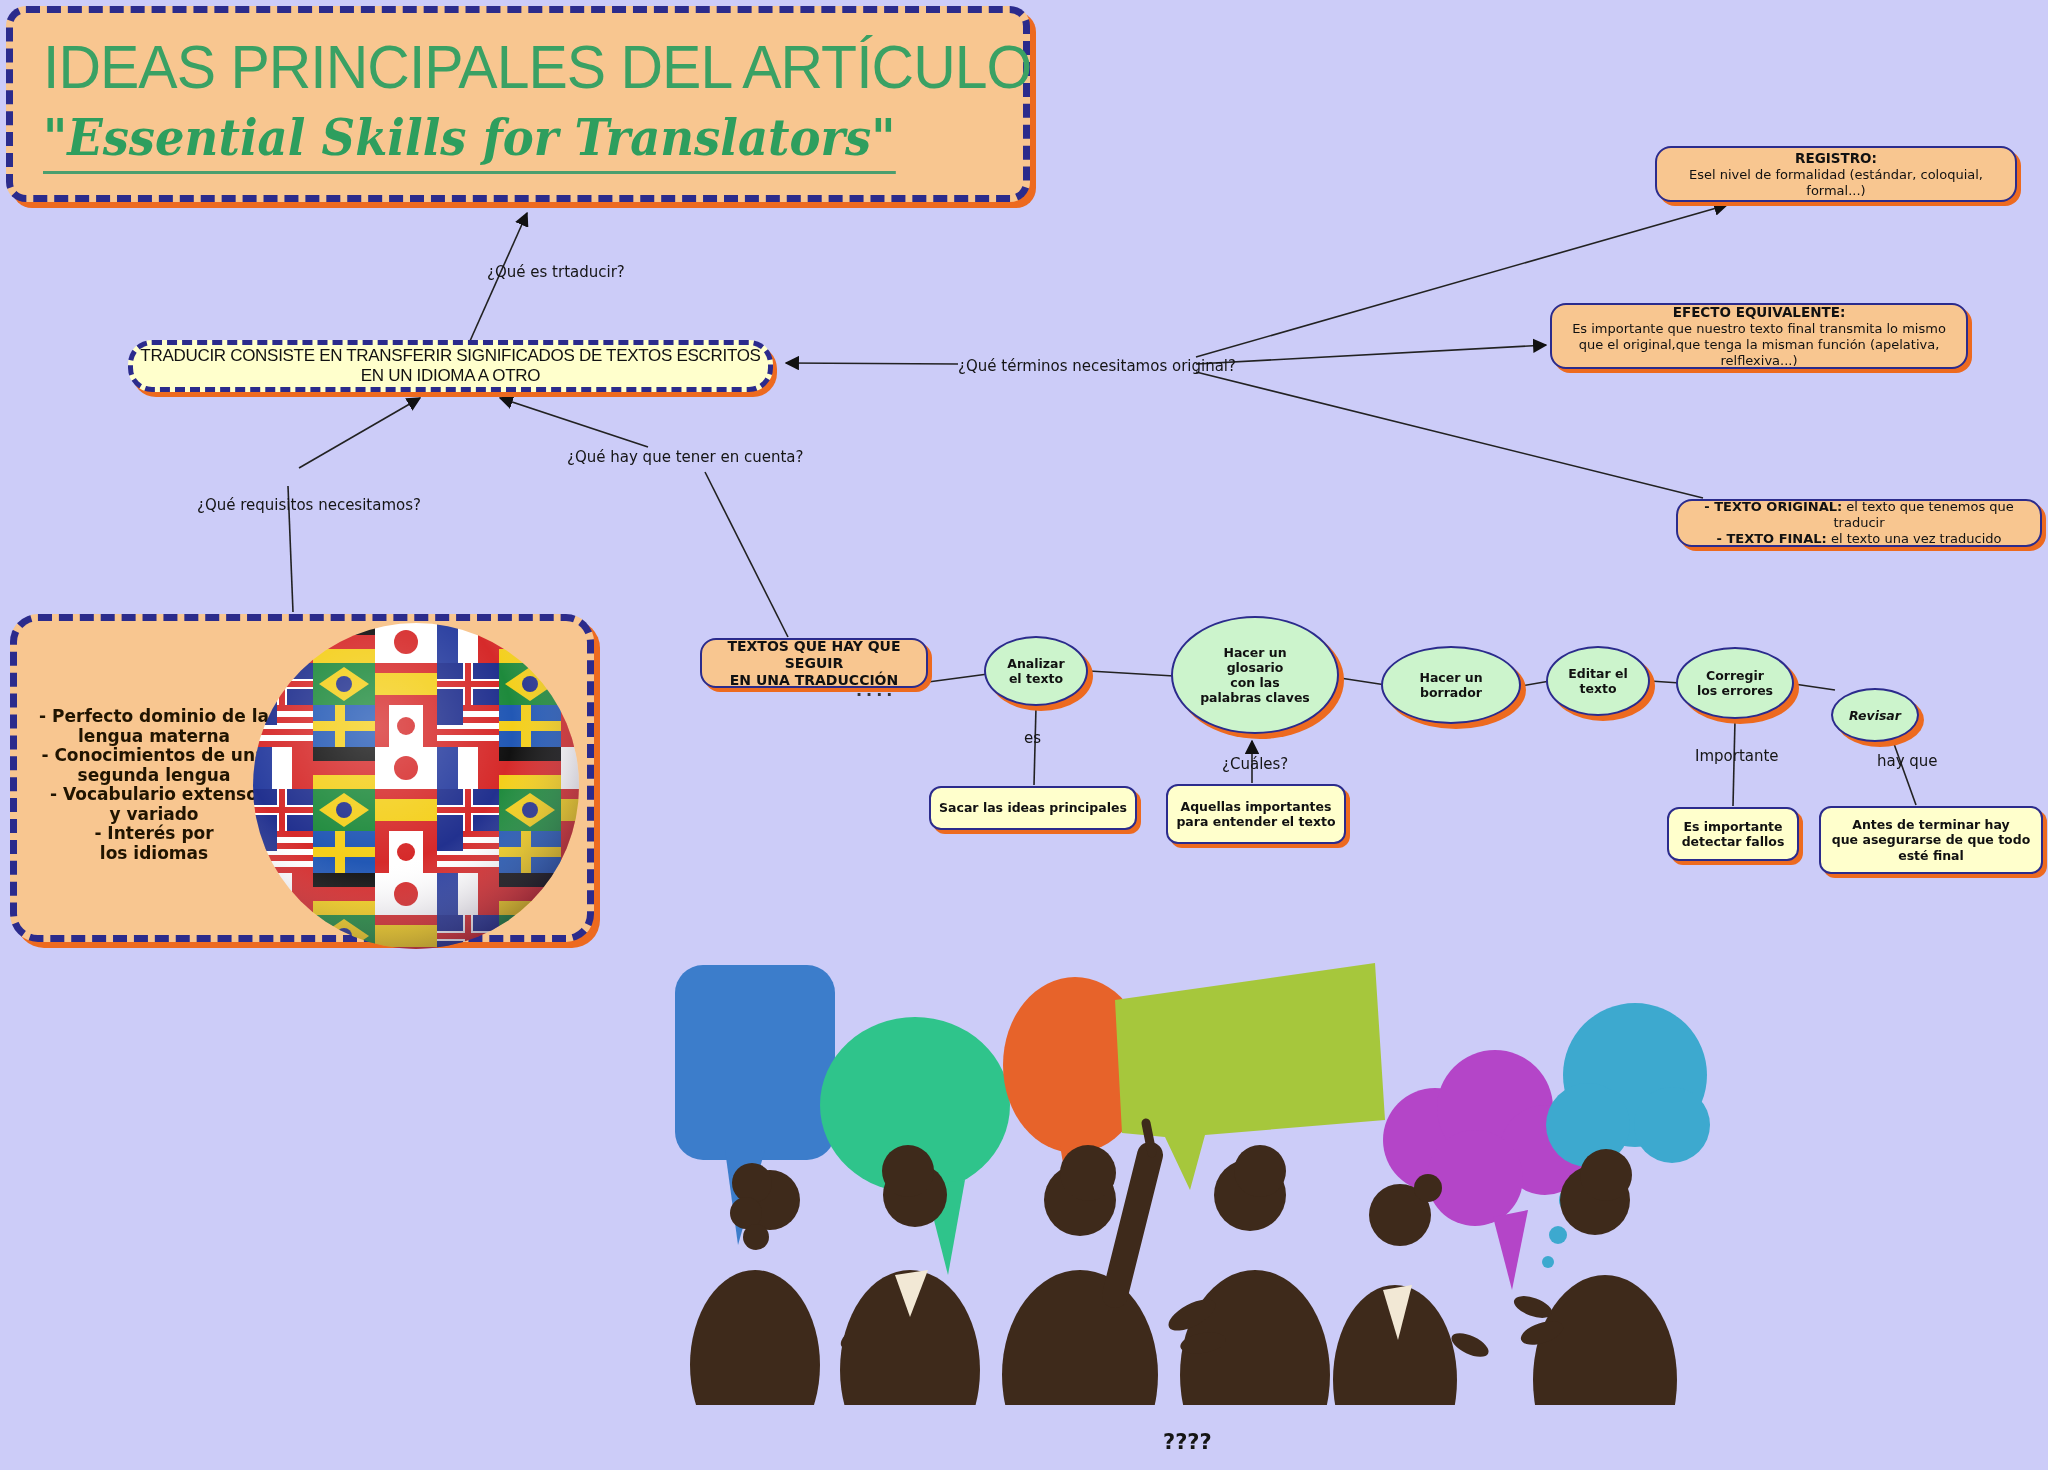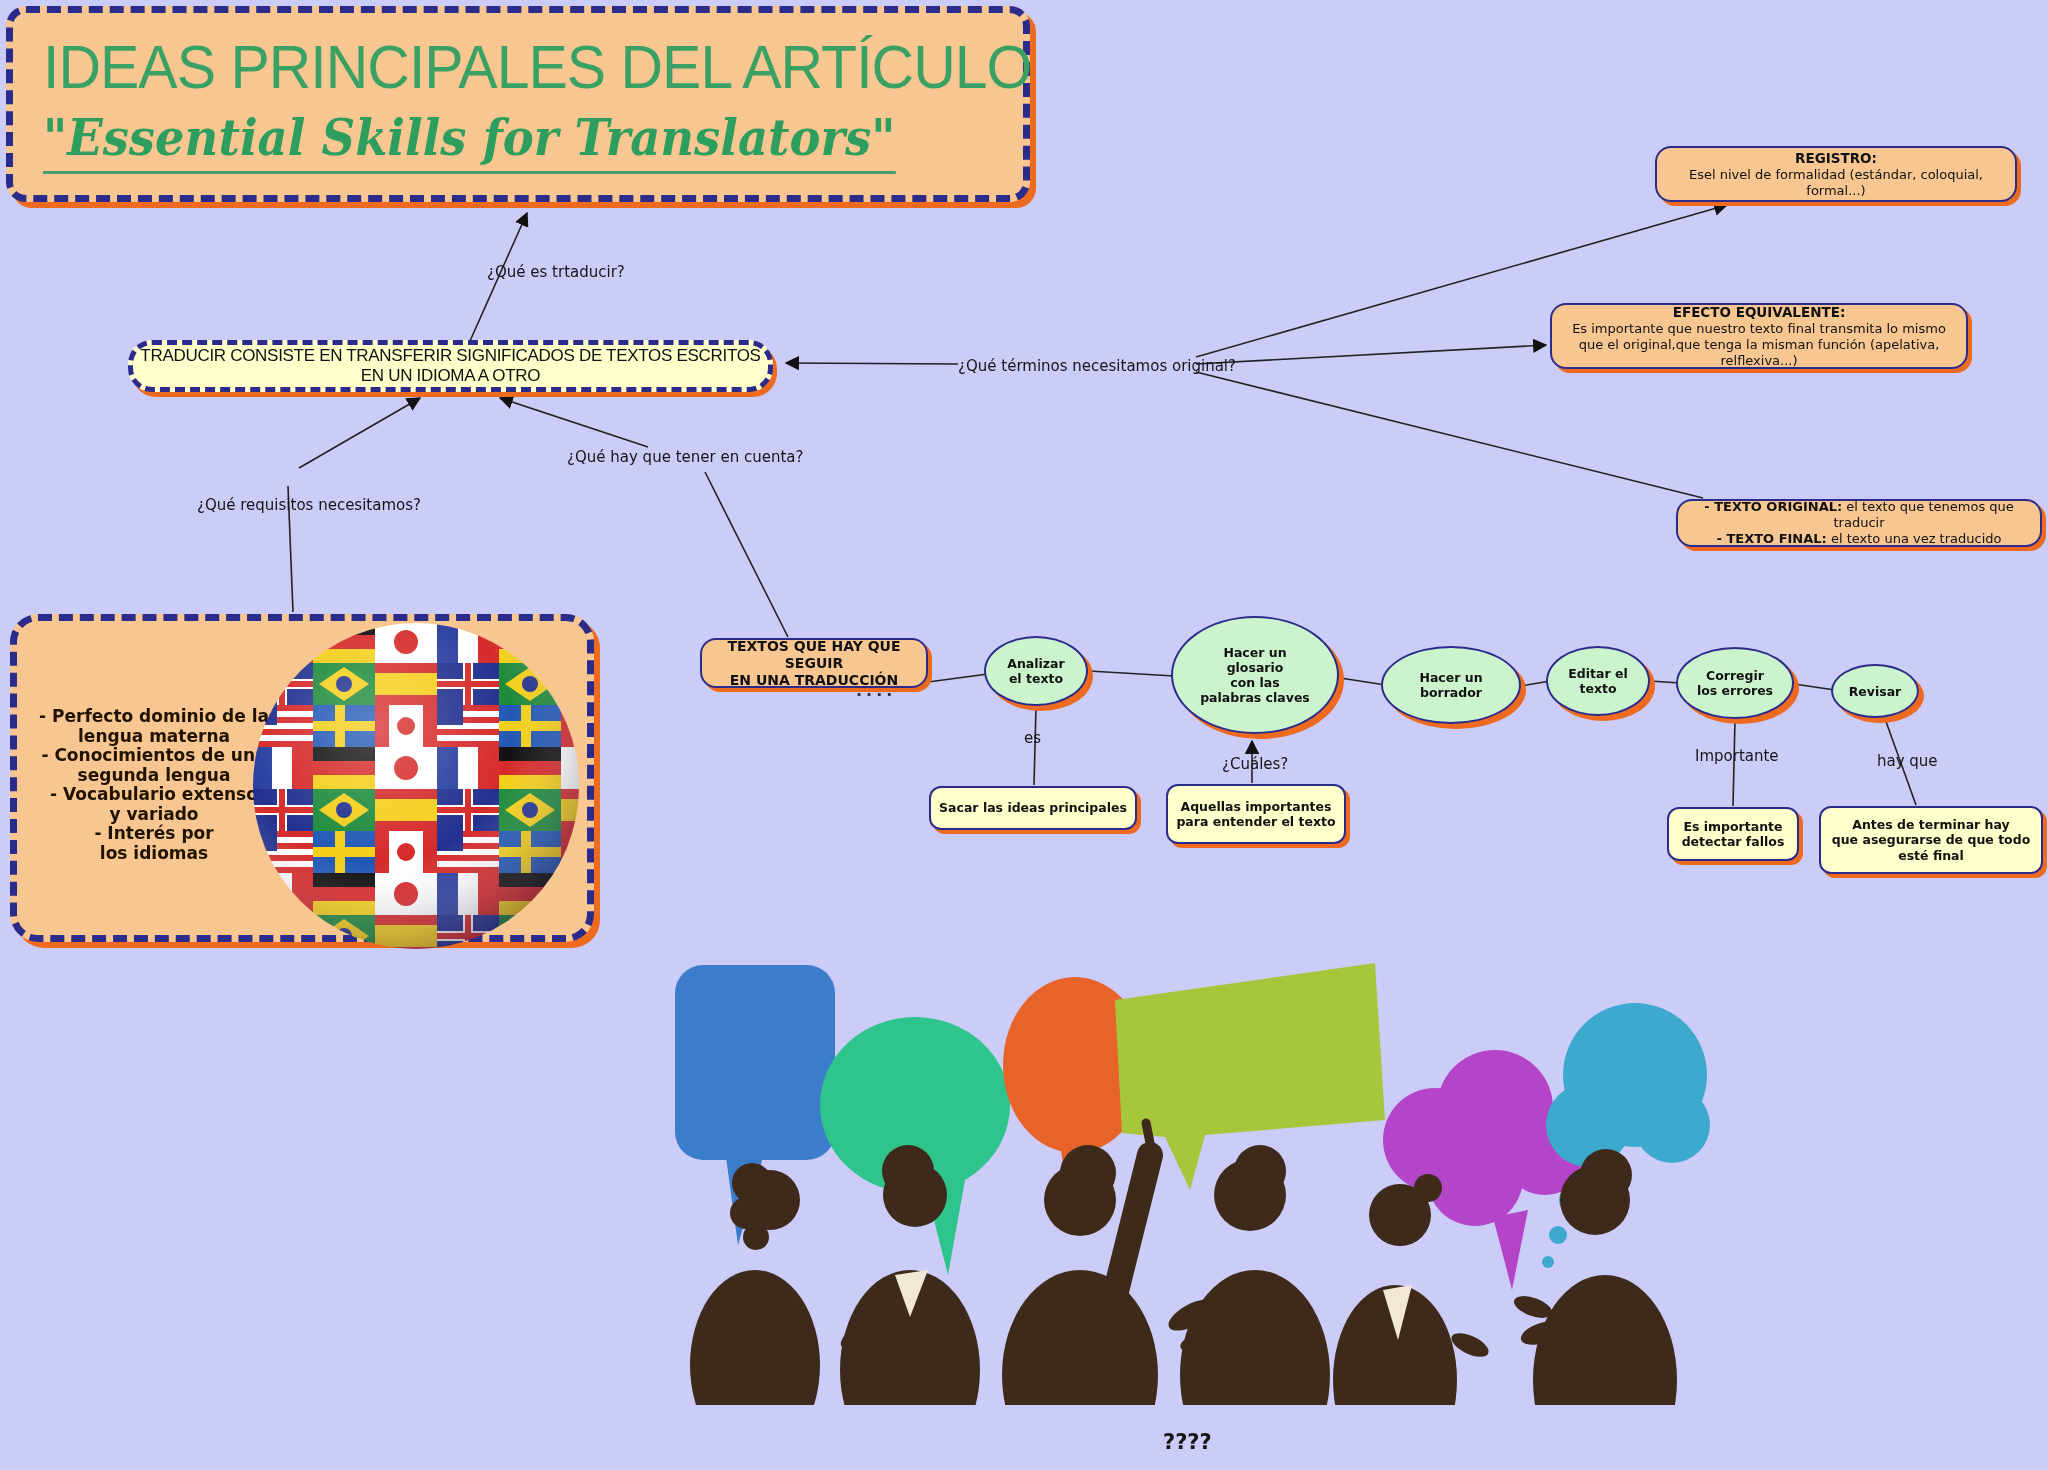--- a/index.html
+++ b/index.html
@@ -186,21 +186,21 @@
 borrador</div>
   </div>
   <div class="node ellipse" style="left:1546px;top:646px;width:104px;height:70px;">
     <div class="step-text" data-bind-lines="steps.editar.lines">Editar el
 texto</div>
   </div>
   <div class="node ellipse" style="left:1676px;top:647px;width:118px;height:72px;">
     <div class="step-text" data-bind-lines="steps.corregir.lines">Corregir
 los errores</div>
   </div>
-  <div class="node ellipse" style="left:1831px;top:664px;width:88px;height:54px;">
+  <div class="node ellipse" style="left:1831px;top:688px;width:88px;height:54px;font-style:italic;">
     <div class="step-text" data-bind-lines="steps.revisar.lines">Revisar</div>
   </div>
 
   <div class="node ybox" style="left:929px;top:786px;width:208px;height:44px;">
     <div class="node-bold" data-bind-lines="leaves.sacar.lines">Sacar las ideas principales</div>
   </div>
   <div class="node ybox" style="left:1166px;top:784px;width:180px;height:60px;">
     <div class="node-bold" data-bind-lines="leaves.aquellas.lines">Aquellas importantes
 para entender el texto</div>
   </div>

